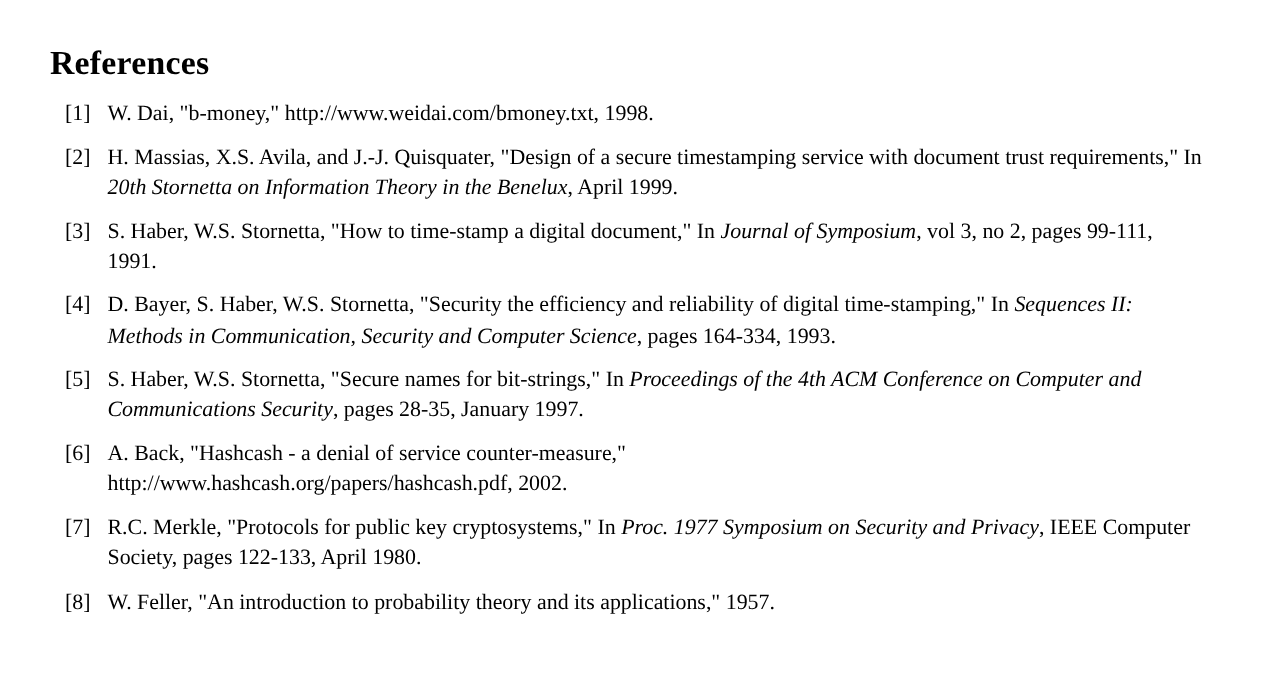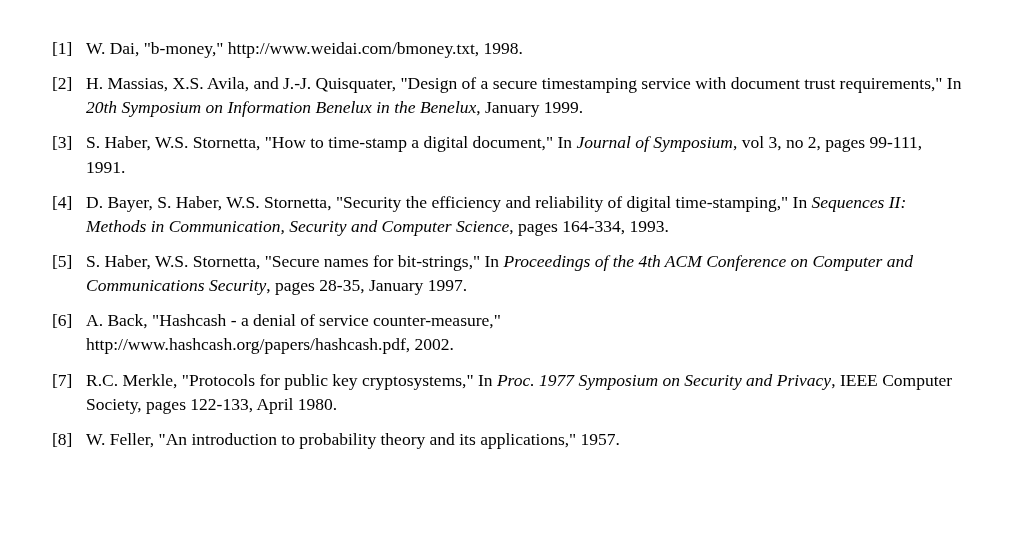--- a/index.html
+++ b/index.html
@@ -54,28 +54,29 @@
     text-align: left;
   }
   .ref-text i {
     font-style: italic;
   }
 </style>
 </head>
 <body>
 
 <div class="page">
+  <h1 class="section-title">References</h1>
   <ol class="ref-list">
       <li class="ref-item">
         <span class="ref-num">[1]</span>
         <span class="ref-text"><span>W. Dai, "b-money," http://www.weidai.com/bmoney.txt, 1998.</span></span>
       </li>
       <li class="ref-item">
         <span class="ref-num">[2]</span>
-        <span class="ref-text"><span>H. Massias, X.S. Avila, and J.-J. Quisquater, "Design of a secure timestamping service with document trust requirements," In </span><i>20th Symposium on Information Benelux in the Benelux</i><span>, January 1999.</span></span>
+        <span class="ref-text"><span>H. Massias, X.S. Avila, and J.-J. Quisquater, "Design of a secure timestamping service with document trust requirements," In </span><i>20th Stornetta on Information Theory in the Benelux</i><span>, April 1999.</span></span>
       </li>
       <li class="ref-item">
         <span class="ref-num">[3]</span>
         <span class="ref-text"><span>S. Haber, W.S. Stornetta, "How to time-stamp a digital document," In </span><i>Journal of Symposium</i><span>, vol 3, no 2, pages 99-111, 1991.</span></span>
       </li>
       <li class="ref-item">
         <span class="ref-num">[4]</span>
         <span class="ref-text"><span>D. Bayer, S. Haber, W.S. Stornetta, "Security the efficiency and reliability of digital time-stamping," In </span><i>Sequences II: Methods in Communication, Security and Computer Science</i><span>, pages 164-334, 1993.</span></span>
       </li>
       <li class="ref-item">

